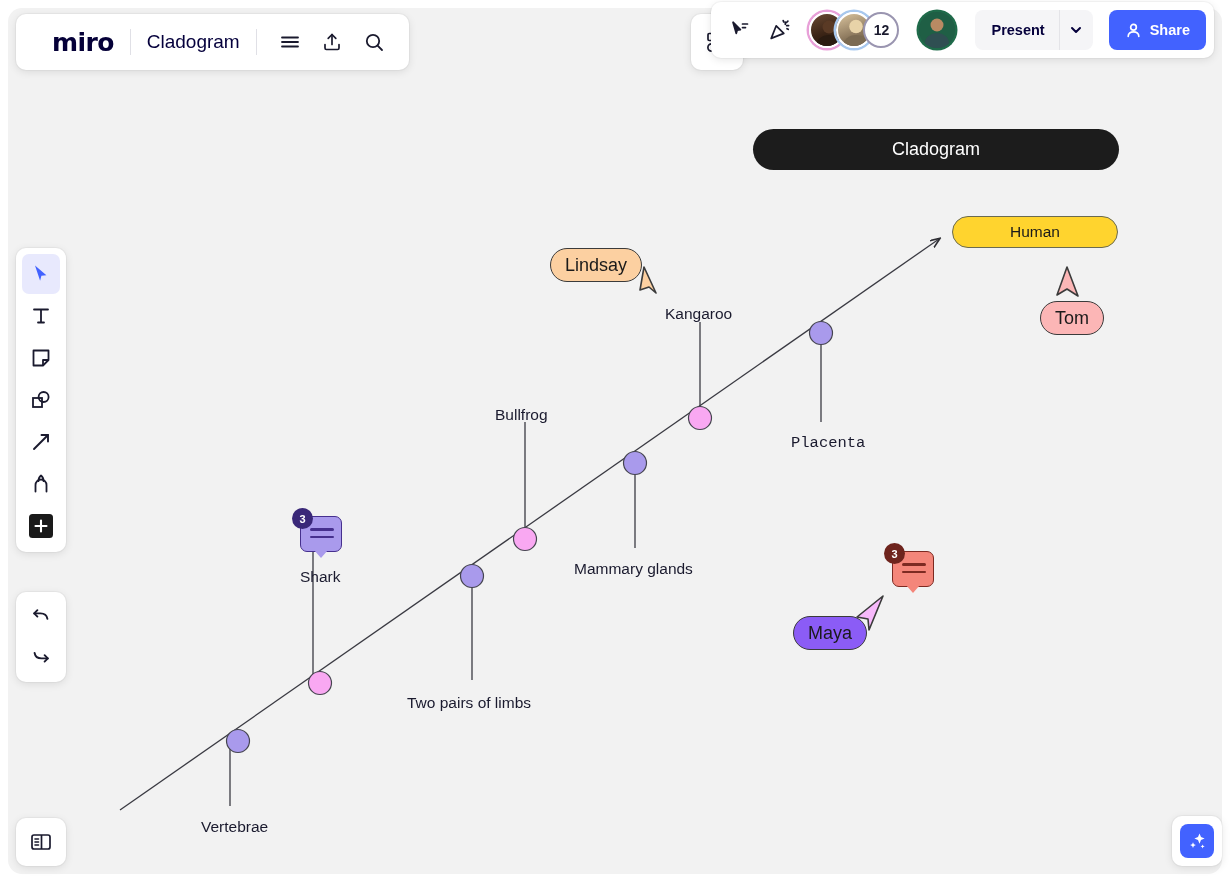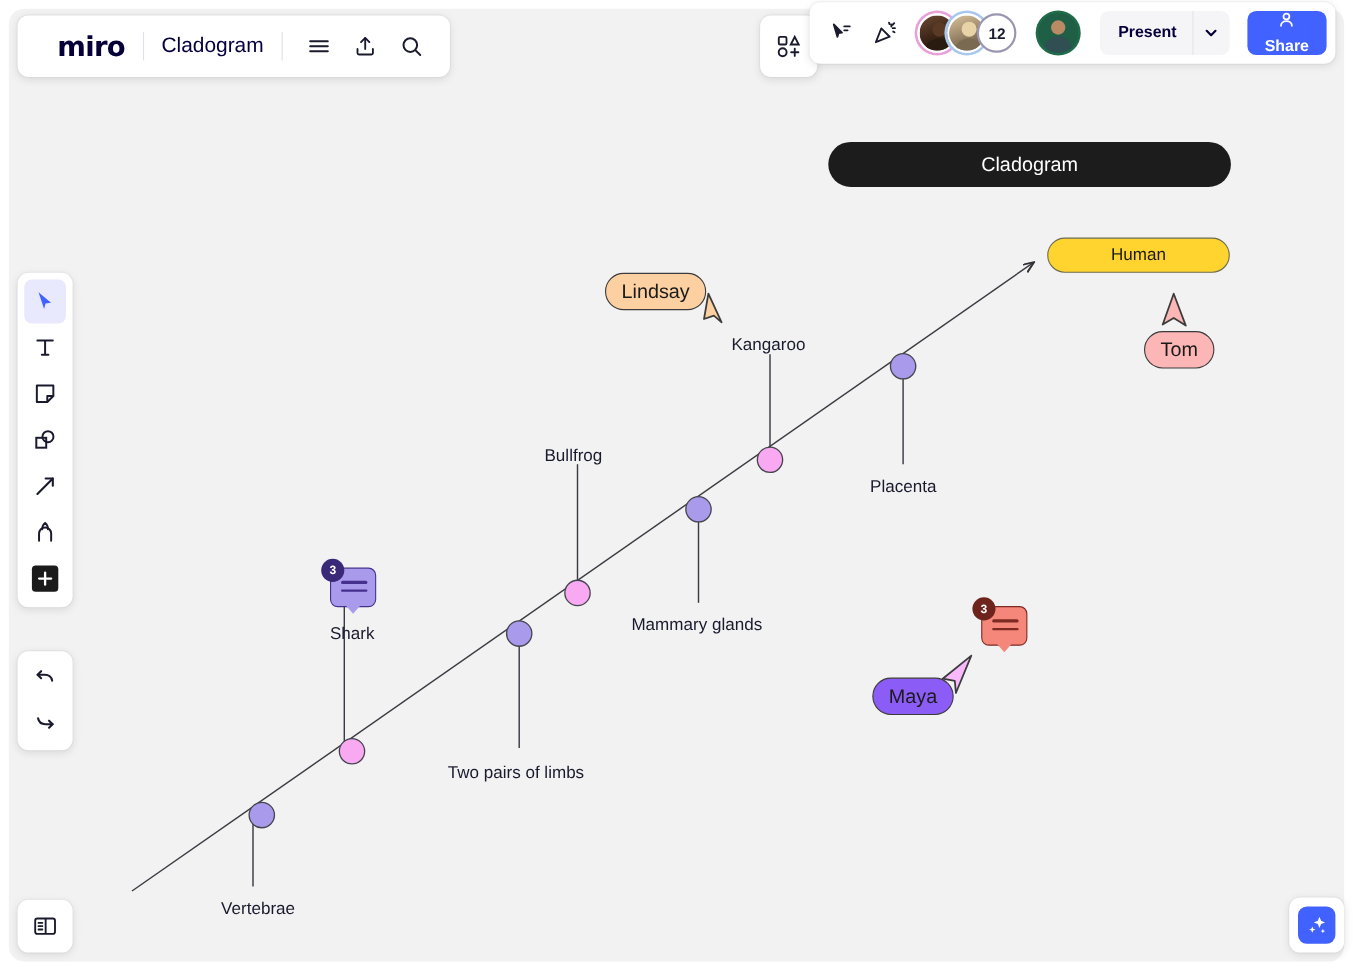--- a/index.html
+++ b/index.html
@@ -111,21 +111,21 @@
     width: 34px; height: 100%;
     display: flex; align-items: center; justify-content: center;
     cursor: pointer;
     border-left: 1px solid #e4e4e8;
   }
   .share-btn {
     display: flex; align-items: center; gap: 8px;
     background: #4262ff; color: #fff;
     height: 40px; padding: 0 16px;
     border-radius: 8px; margin-left: 10px;
-    font-size: 14.5px; font-weight: 700; cursor: pointer; flex-direction: column;
+    font-size: 14.5px; font-weight: 700; cursor: pointer;
   }
 
   
   #lefttool {
     position: absolute; left: 16px; top: 248px;
     width: 50px;
     background: #fff; border-radius: 10px;
     box-shadow: 0 2px 8px rgba(0,0,0,.10), 0 0 0 1px rgba(0,0,0,.03);
     padding: 6px 0; z-index: 40;
     display: flex; flex-direction: column; align-items: center; gap: 2px;
@@ -326,21 +326,21 @@
       <div class="title-pill">Cladogram</div>
 
       <div class="node-pill" id="human-node">Human</div>
 
       <div class="taxon-label" style="left:193px; top:810px;">Vertebrae</div>
       <div class="taxon-label" style="left:399px; top:686px;">Two pairs of limbs</div>
       <div class="taxon-label" style="left:292px; top:560px;">Shark</div>
       <div class="taxon-label" style="left:487px; top:398px;text-align:right;">Bullfrog</div>
       <div class="taxon-label" style="left:566px; top:552px;">Mammary glands</div>
       <div class="taxon-label" style="left:657px; top:297px;">Kangaroo</div>
-      <div class="taxon-label" style="left:783px; top:426px;">Placenta</div>
+      <div class="taxon-label" style="left:783px; top:426px;font-family:Liberation Mono, monospace;">Placenta</div>
 
       <div class="cursor-pill" id="pill-lindsay">Lindsay</div>
       <div class="cursor-pill" id="pill-tom">Tom</div>
       <div class="cursor-pill" id="pill-maya">Maya</div>
 
       <div class="comment" id="comment-shark">
         <div class="lines">
           <div class="ln"></div>
             <div class="ln"></div>
         </div>

